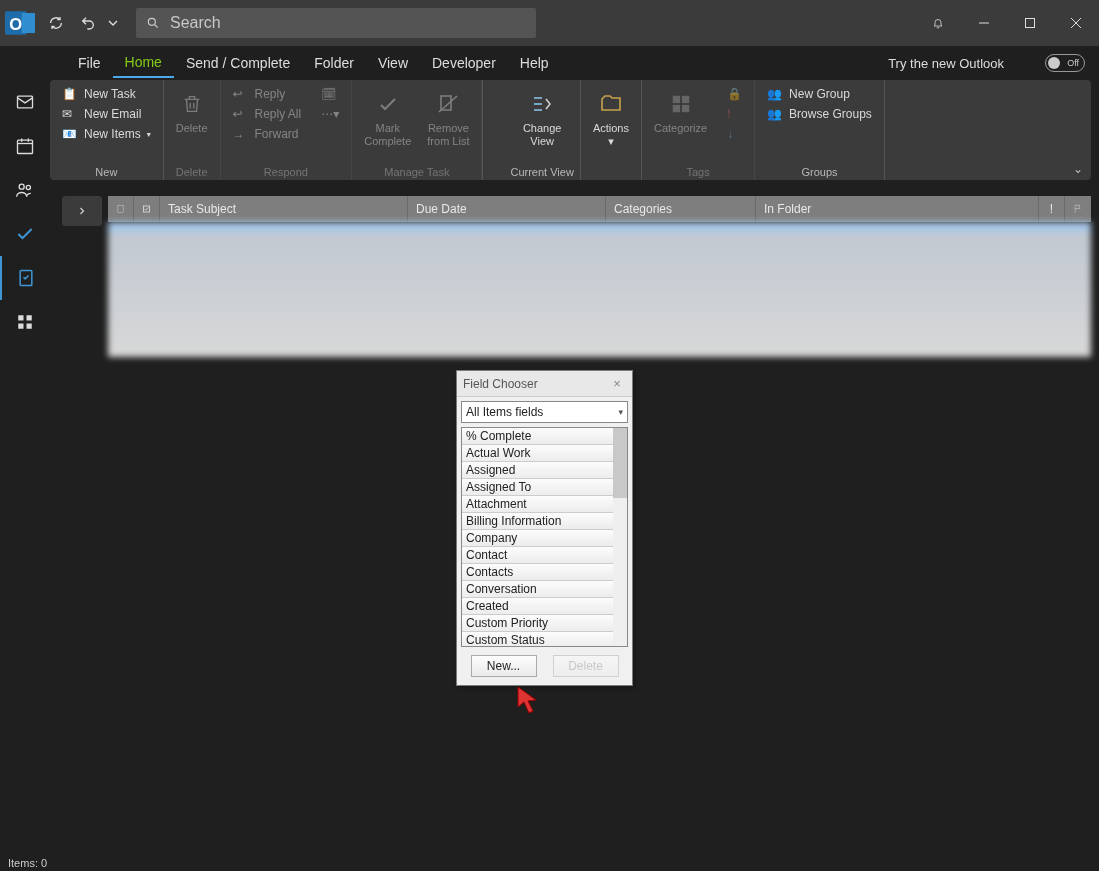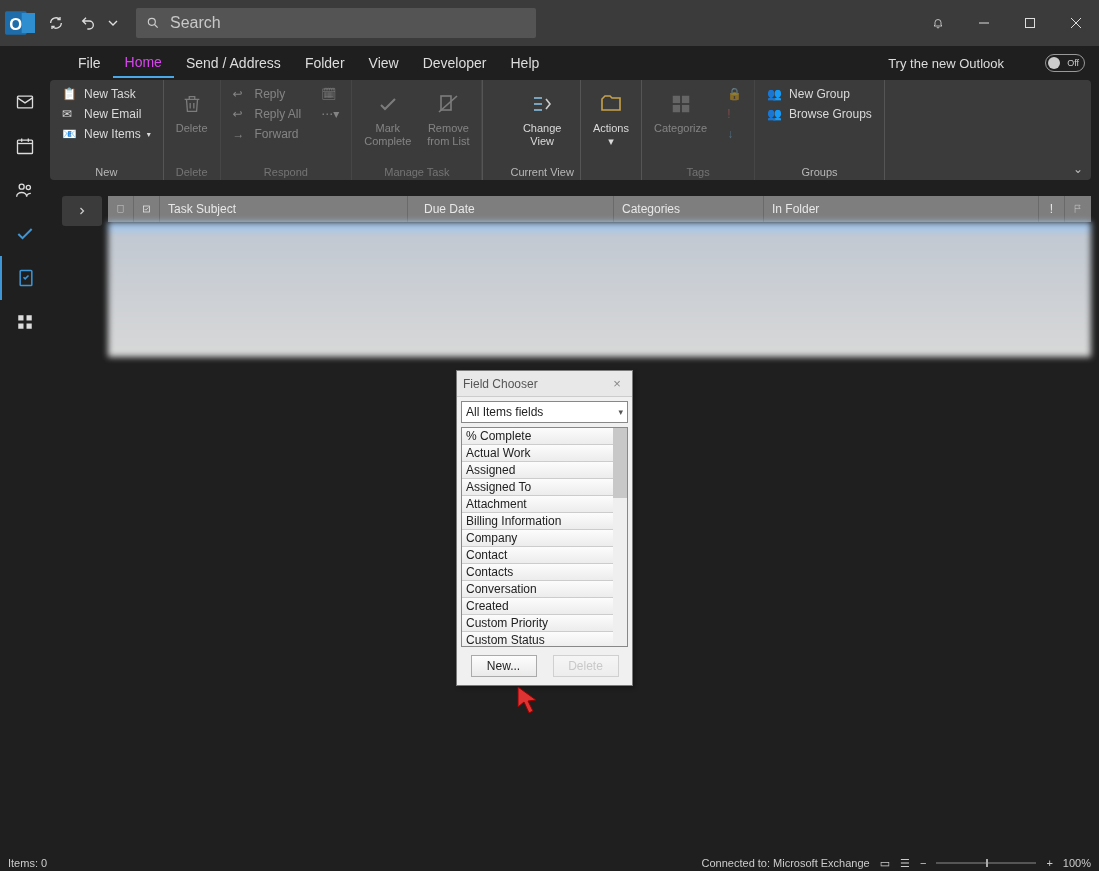--- a/index.html
+++ b/index.html
@@ -13,21 +13,21 @@
 .search-box { flex:1; max-width:500px; height:30px; background:#545454; margin-left:14px; border-radius:2px; display:flex; align-items:center; padding:0 10px; color:#c8c8c8; }
 .search-box svg { width:14px; height:14px; margin-right:10px; }
 .spacer { flex:1; }
 .win-controls { display:flex; }
 .win-btn { width:46px; height:46px; display:flex; align-items:center; justify-content:center; color:#e0e0e0; cursor:pointer; }
 .win-btn svg { width:12px; height:12px; }
 
 
 .menubar { height:34px; background:#1f1f1f; display:flex; align-items:center; padding-left:66px; color:#ddd; font-size:14px; }
 .menu-item { padding:6px 12px; cursor:pointer; }
-.menu-item.active { color:#d946ef; border-bottom:2px solid #4ba8e8; }
+.menu-item.active { color:#84cc16; border-bottom:2px solid #4ba8e8; }
 .try-outlook { margin-left:auto; display:flex; align-items:center; color:#ddd; font-size:13px; padding-right:14px;gap:33px; }
 .toggle { width:40px; height:18px; border:1px solid #999; border-radius:9px; margin-left:8px; position:relative; display:flex; align-items:center; justify-content:flex-end; padding-right:5px; font-size:9px; color:#ccc; }
 .toggle::before { content:''; position:absolute; left:2px; width:12px; height:12px; border-radius:50%; background:#ccc; }
 
 
 .ribbon-row { display:flex; background:#1f1f1f; }
 .leftrail { width:50px; background:#1f1f1f; display:flex; flex-direction:column; align-items:center; padding-top:0; }
 .rail-icon { width:50px; height:44px; display:flex; align-items:center; justify-content:center; color:#dcdcdc; cursor:pointer; }
 .rail-icon.active { color:#3e96d6; border-left:2px solid #3e96d6; }
 .ribbon { flex:1; background:#3b3b3b; height:100px; margin:0 8px 0 0; border-radius:4px; display:flex; color:#dadada; font-size:12px; position:relative; }
@@ -132,21 +132,21 @@
           <line x1="1" y1="1" x2="11" y2="11" stroke="#ddd"></line>
           <line x1="11" y1="1" x2="1" y2="11" stroke="#ddd"></line>
         </svg>
       </div>
   </div>
 </div>
 
 <div class="menubar">
   <div class="menu-item">File</div>
   <div class="menu-item active">Home</div>
-  <div class="menu-item">Send / Address</div>
+  <div class="menu-item">Send / Complete</div>
   <div class="menu-item">Folder</div>
   <div class="menu-item">View</div>
   <div class="menu-item">Developer</div>
   <div class="menu-item">Help</div>
   <div class="try-outlook">
     <span>Try the new Outlook</span>
     <div class="toggle">
         <span>Off</span>
       </div>
   </div>
@@ -368,21 +368,21 @@
           <rect x="5" y="3" width="14" height="18"></rect>
         </svg>
       </div>
     <div class="th-cell th-icon">
         <svg width="12" height="12" viewBox="0 0 24 24" stroke="#e8e8e8" fill="none" stroke-width="2">
           <rect x="4" y="4" width="16" height="16"></rect>
           <path d="M7 12l3 3 7-7"></path>
         </svg>
       </div>
     <div class="th-cell" style="width:248px;">Task Subject</div>
-    <div class="th-cell" style="width:198px;margin-left:8px;">Due Date</div>
+    <div class="th-cell" style="width:198px;">Due Date</div>
     <div class="th-cell" style="width:150px;">Categories</div>
     <div class="th-cell" style="flex:1;">In Folder</div>
     <div class="th-cell th-icon">!</div>
     <div class="th-cell th-icon" style="border-right:none;">
         <svg width="12" height="12" viewBox="0 0 24 24" stroke="#e8e8e8" fill="none">
           <path d="M5 3v18M5 3h12l-3 4 3 4H5"></path>
         </svg>
       </div>
   </div>
   <div class="task-blur"></div>
@@ -420,22 +420,13 @@
     <div class="dlg-btn disabled">Delete</div>
   </div>
 </div>
 
 <svg class="cursor-arrow" width="28" height="34" viewBox="0 0 28 34">
   <path d="M2 2 L2 22 L8 17 L13 28 L17 26 L12 16 L20 15 Z" fill="#d33" stroke="#900" stroke-width="1"></path>
 </svg>
 
 <div class="statusbar">
   <span>Items: 0</span>
-  <div class="right">
-    <span>Connected to: Microsoft Exchange</span>
-    <span>▭</span>
-    <span>☰</span>
-    <span>−</span>
-    <div class="zoom-track"></div>
-    <span>+</span>
-    <span>100%</span>
-  </div>
 </div>
 
 </body></html>

